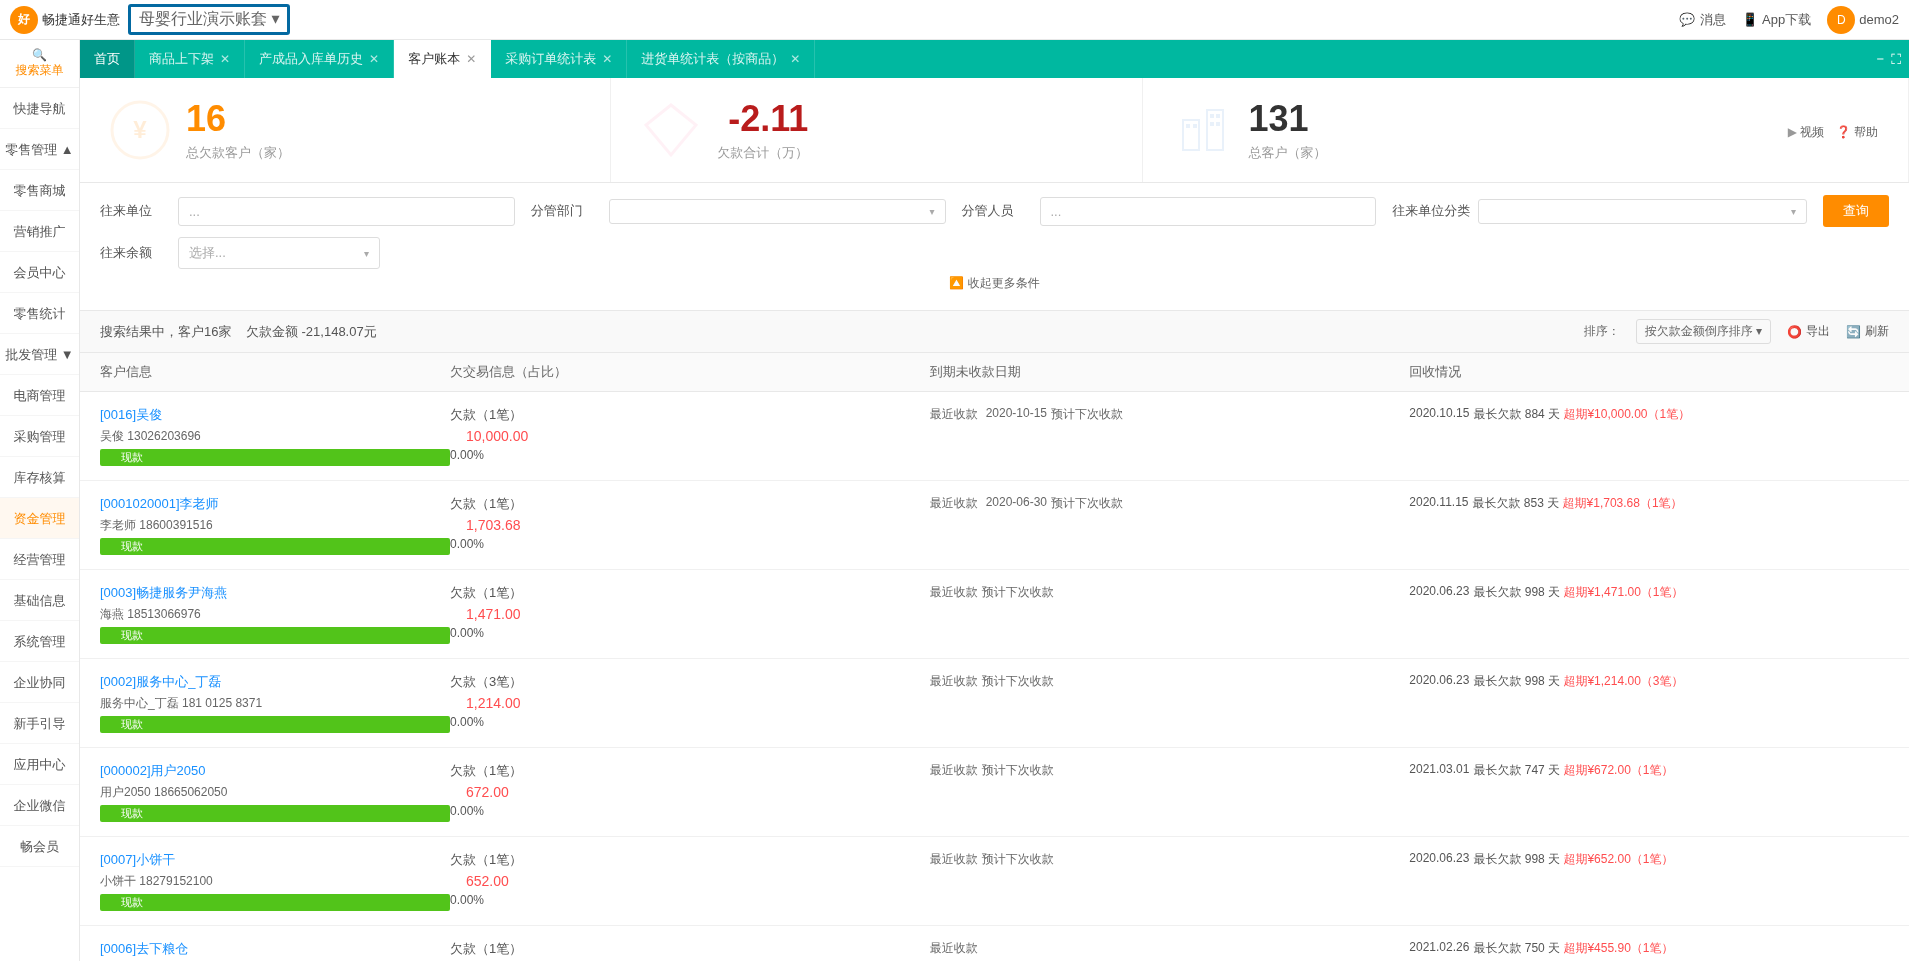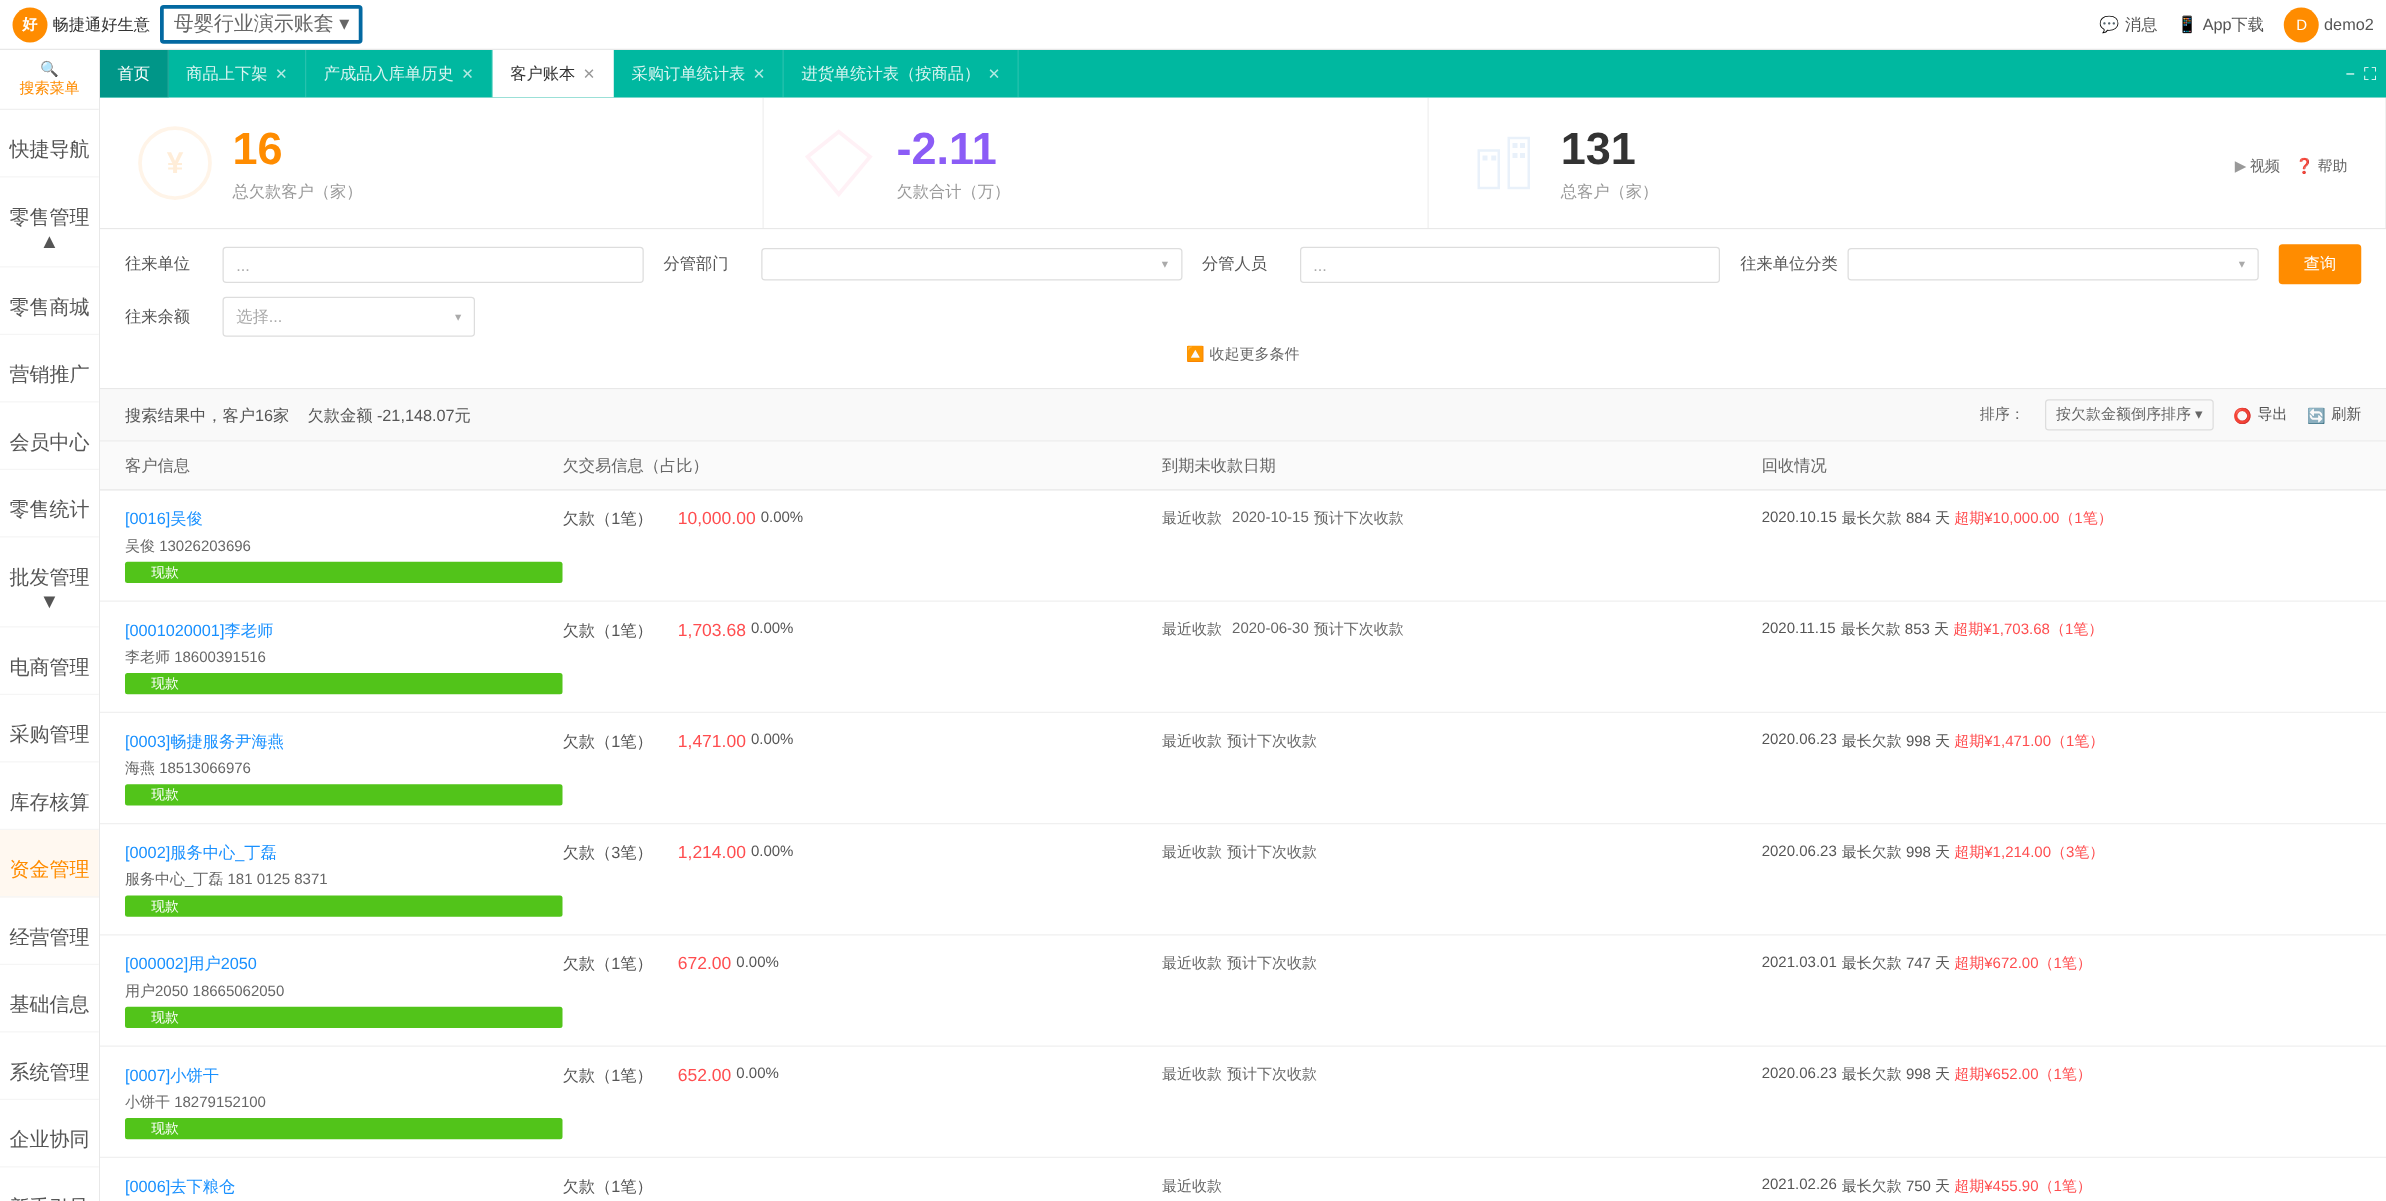--- a/index.html
+++ b/index.html
@@ -15,21 +15,21 @@
     .top-bar-right { display: flex; align-items: center; gap: 16px; }
     .top-right-item { display: flex; align-items: center; gap: 4px; color: #555; cursor: pointer; font-size: 13px; }
     .avatar { width: 28px; height: 28px; border-radius: 50%; background: #ff8c00; display: flex; align-items: center; justify-content: center; color: white; font-size: 12px; }
 
     
     .layout { display: flex; height: calc(100vh - 40px); }
     .sidebar { width: 80px; background: #fff; border-right: 1px solid #e8e8e8; display: flex; flex-direction: column; overflow-y: auto; }
     .sidebar-search { padding: 8px 4px; text-align: center; color: #ff8c00; font-size: 12px; cursor: pointer; border-bottom: 1px solid #f0f0f0; }
     .sidebar-item { padding: 10px 4px; text-align: center; cursor: pointer; font-size: 12px; color: #555; border-bottom: 1px solid #f5f5f5; }
     .sidebar-item.active { color: #ff8c00; background: #fff8f0; }
-    .sidebar-item .item-label { font-size: 16px; margin-top: 12px; }
+    .sidebar-item .item-label { font-size: 13px; margin-top: 2px; }
 
     
     .main { flex: 1; display: flex; flex-direction: column; overflow: hidden; }
     
     
     .nav-tabs { display: flex; background: #00b8a0; height: 38px; align-items: center; padding: 0; overflow: hidden; }
     .nav-tab { padding: 0 14px; height: 38px; display: flex; align-items: center; font-size: 13px; color: rgba(255,255,255,0.85); cursor: pointer; white-space: nowrap; gap: 6px; border-right: 1px solid rgba(255,255,255,0.15); }
     .nav-tab.home { background: #009688; color: #ffffff; }
     .nav-tab.active { background: #fff; color: #333; }
     .nav-tab .close-btn { color: rgba(255,255,255,0.7); font-size: 12px; cursor: pointer; }
@@ -42,21 +42,21 @@
     
     
     .stats-bar { display: flex; background: #fff; border-bottom: 1px solid #e8e8e8; }
     .stat-card { flex: 1; display: flex; align-items: center; padding: 20px 30px; border-right: 1px solid #f0f0f0; gap: 16px; }
     .stat-icon { width: 60px; height: 60px; opacity: 0.3; display: flex; align-items: center; justify-content: center; font-size: 40px; }
     .stat-icon.orange { color: #ff8c00; }
     .stat-icon.pink { color: #ff6b9d; }
     .stat-icon.blue { color: #4a90d9; }
     .stat-number { font-size: 36px; font-weight: bold; }
     .stat-number.orange { color: #ff8c00; }
-    .stat-number.red { color: #8b5cf6; }
+    .stat-number.red { color: #b91c1c; text-align: right; }
     .stat-number.dark { color: #333; font-weight: 900; }
     .stat-label { font-size: 13px; color: #999; margin-top: 4px; }
 
     
     .filter-area { background: #fff; padding: 12px 20px; border-bottom: 1px solid #e8e8e8; }
     .filter-row { display: flex; align-items: center; gap: 16px; margin-bottom: 10px; }
     .filter-item { display: flex; align-items: center; gap: 8px; flex: 1; }
     .filter-label { color: #555; font-size: 13px; white-space: nowrap; min-width: 70px; }
     .filter-input { flex: 1; border: 1px solid #ddd; border-radius: 3px; padding: 6px 10px; font-size: 13px; color: #333; background: #fff; display: flex; align-items: center; justify-content: space-between; cursor: pointer; }
     .filter-input .dots { color: #aaa; }
@@ -74,21 +74,21 @@
     
     .table-container { background: #fff; margin: 0; }
     .table-header { display: grid; grid-template-columns: 350px 1fr 1fr 1fr; padding: 10px 20px; background: #fafafa; border-bottom: 1px solid #e8e8e8; font-size: 13px; color: #666; font-weight: 500; }
     .table-row-item { border-bottom: 1px solid #f0f0f0; padding: 14px 20px; display: grid; grid-template-columns: 350px 1fr 1fr 1fr; align-items: start; }
     
     .customer-info { display: flex; flex-direction: column; gap: 4px; }
     .customer-name { color: #1890ff; cursor: pointer; font-size: 13px; font-weight: 500; }
     .customer-phone { color: #666; font-size: 12px; }
     .tag-xian { background: #52c41a; color: white; font-size: 11px; padding: 1px 21px; border-radius: 2px; display: inline-block; }
 
-    .debt-info { display: flex; gap: 4px; }
+    .debt-info { display: flex; flex-direction: column; gap: 4px; }
     .debt-count { color: #555; font-size: 13px; }
     .debt-amount { color: #ff4d4f; font-size: 14px; font-weight: 500; margin-left: 16px; }
     .debt-percent { color: #555; font-size: 12px; }
 
     .collection-info { display: flex; gap: 4px; font-size: 12px; color: #666; }
     .collection-row { display: flex; gap: 8px; }
 
     .due-info { display: flex; flex-direction: row; gap: 4px; font-size: 12px; }
     .due-date { color: #555; }
     .due-overdue { color: #555; }

